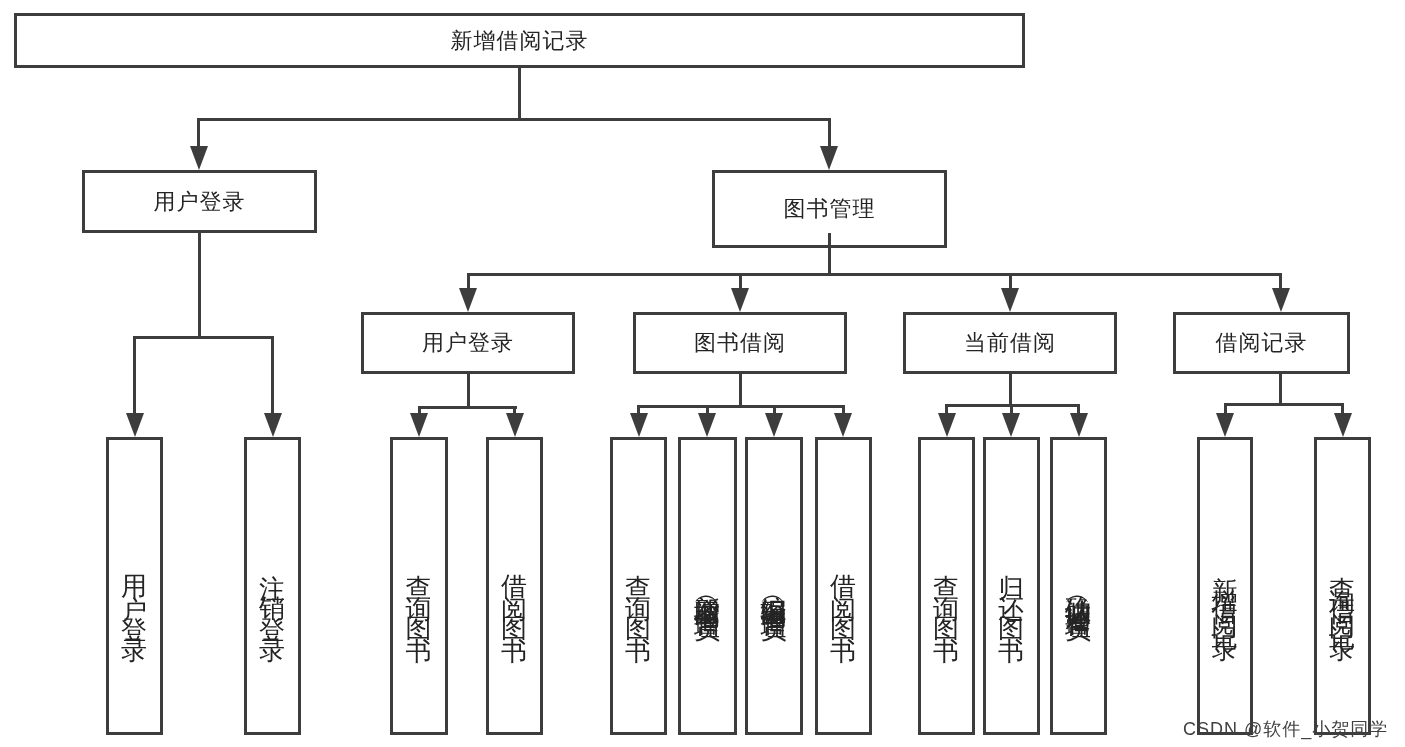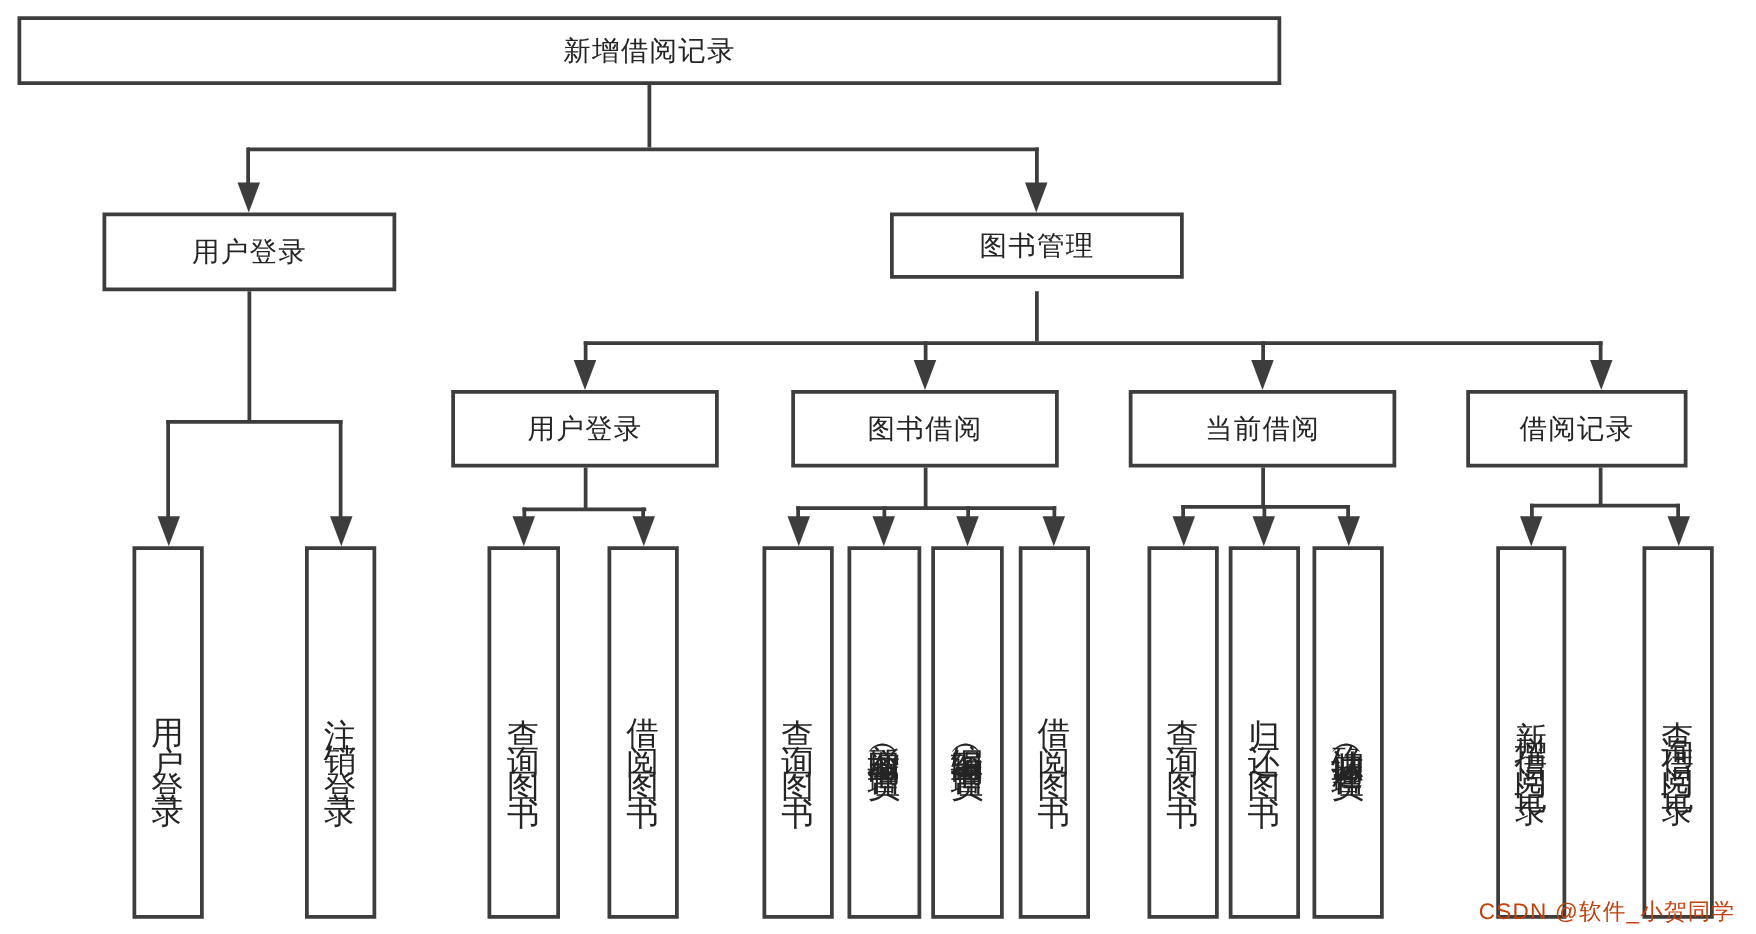--- a/index.html
+++ b/index.html
@@ -24,36 +24,36 @@
   .ls9{letter-spacing:3px;top:2px;}
   .v{position:absolute;width:3px;background:#3d3d3d;}
   .h{position:absolute;height:3px;background:#3d3d3d;}
   .arrow{
     position:absolute;width:0;height:0;
     border-left:9px solid transparent;border-right:9px solid transparent;
     border-top:24px solid #3d3d3d;
   }
   .watermark{
     position:absolute;left:1183px;top:717px;width:222px;
-    font-size:18px;color:#c2410c;letter-spacing:1px;white-space:nowrap;
+    font-size:18px;color:#404040;letter-spacing:1px;white-space:nowrap;
   }
 </style>
 </head>
 <body>
 
 <div class="canvas">
 
   <div class="box" style="left:14px;top:13px;width:1011px;height:55px;">
     <span>新增借阅记录</span>
   </div>
 
   <div class="box" style="left:82px;top:170px;width:235px;height:63px;">
     <span>用户登录</span>
   </div>
-  <div class="box" style="left:712px;top:170px;width:235px;height:53px;">
+  <div class="box" style="left:712px;top:170px;width:235px;height:78px;">
     <span>图书管理</span>
   </div>
 
   <div class="box" style="left:361px;top:312px;width:214px;height:62px;">
     <span>用户登录</span>
   </div>
   <div class="box" style="left:903px;top:312px;width:214px;height:62px;">
     <span>当前借阅</span>
   </div>
   <div class="box" style="left:633px;top:312px;width:214px;height:62px;">

